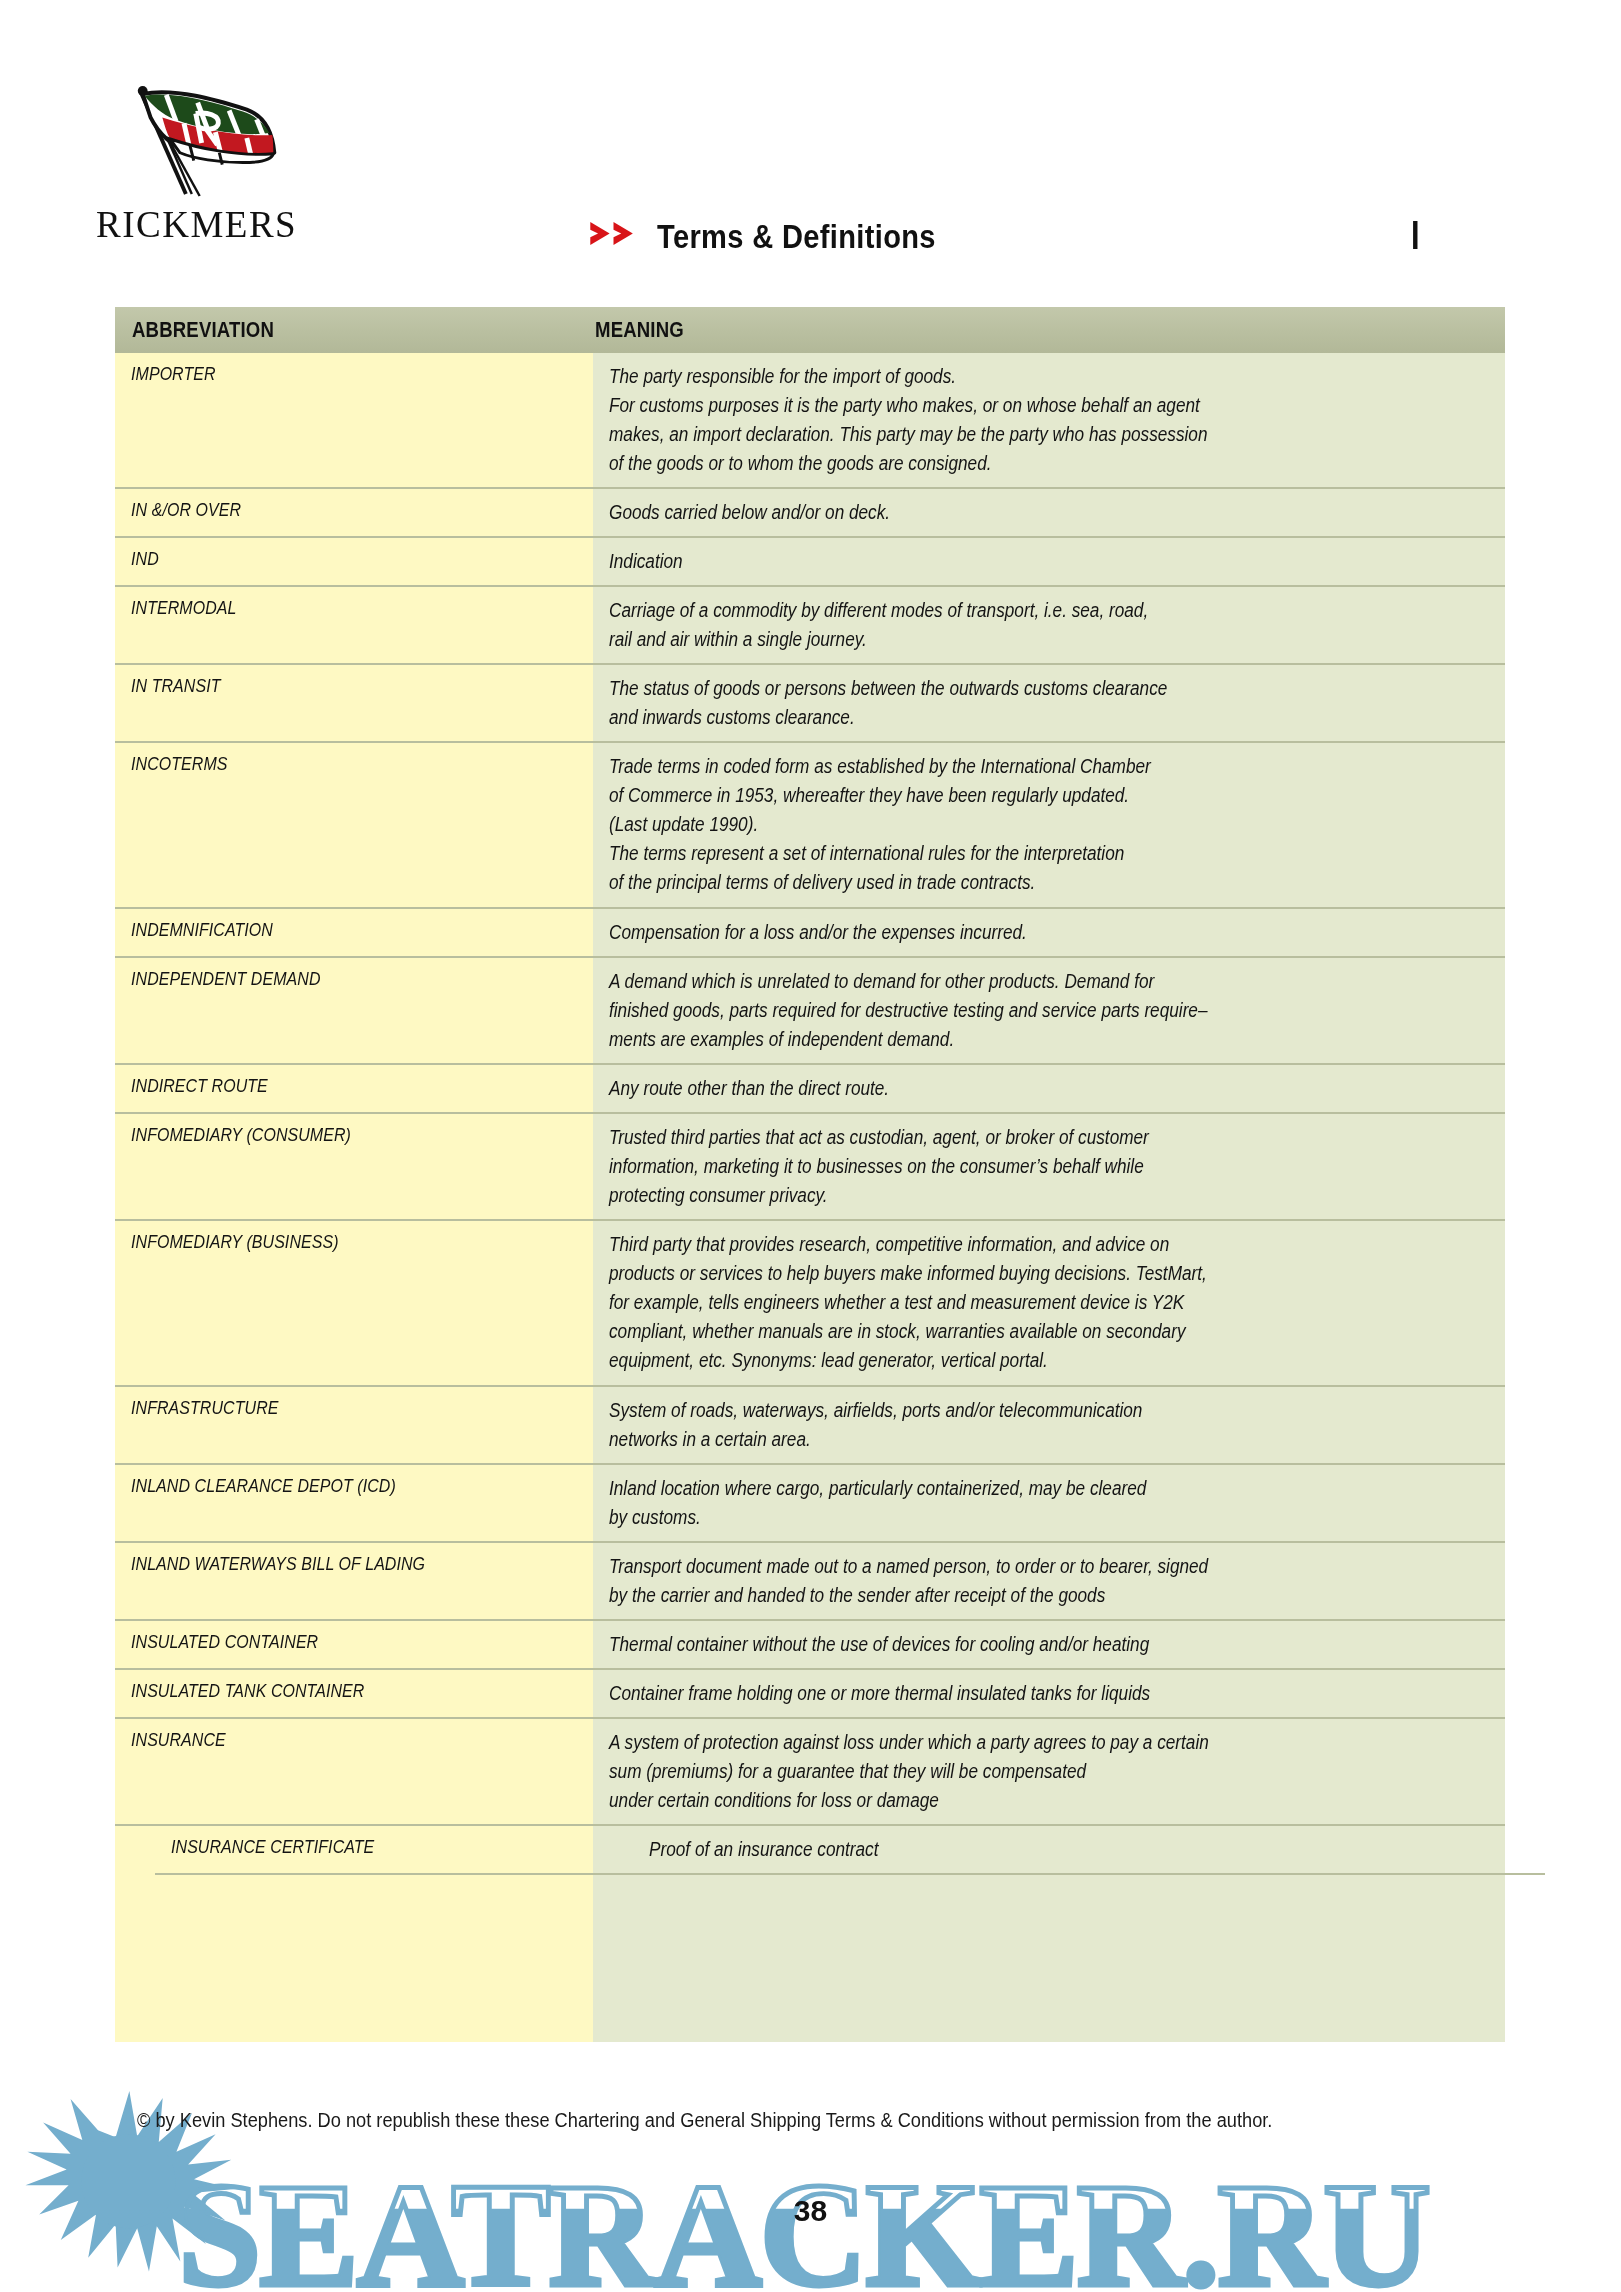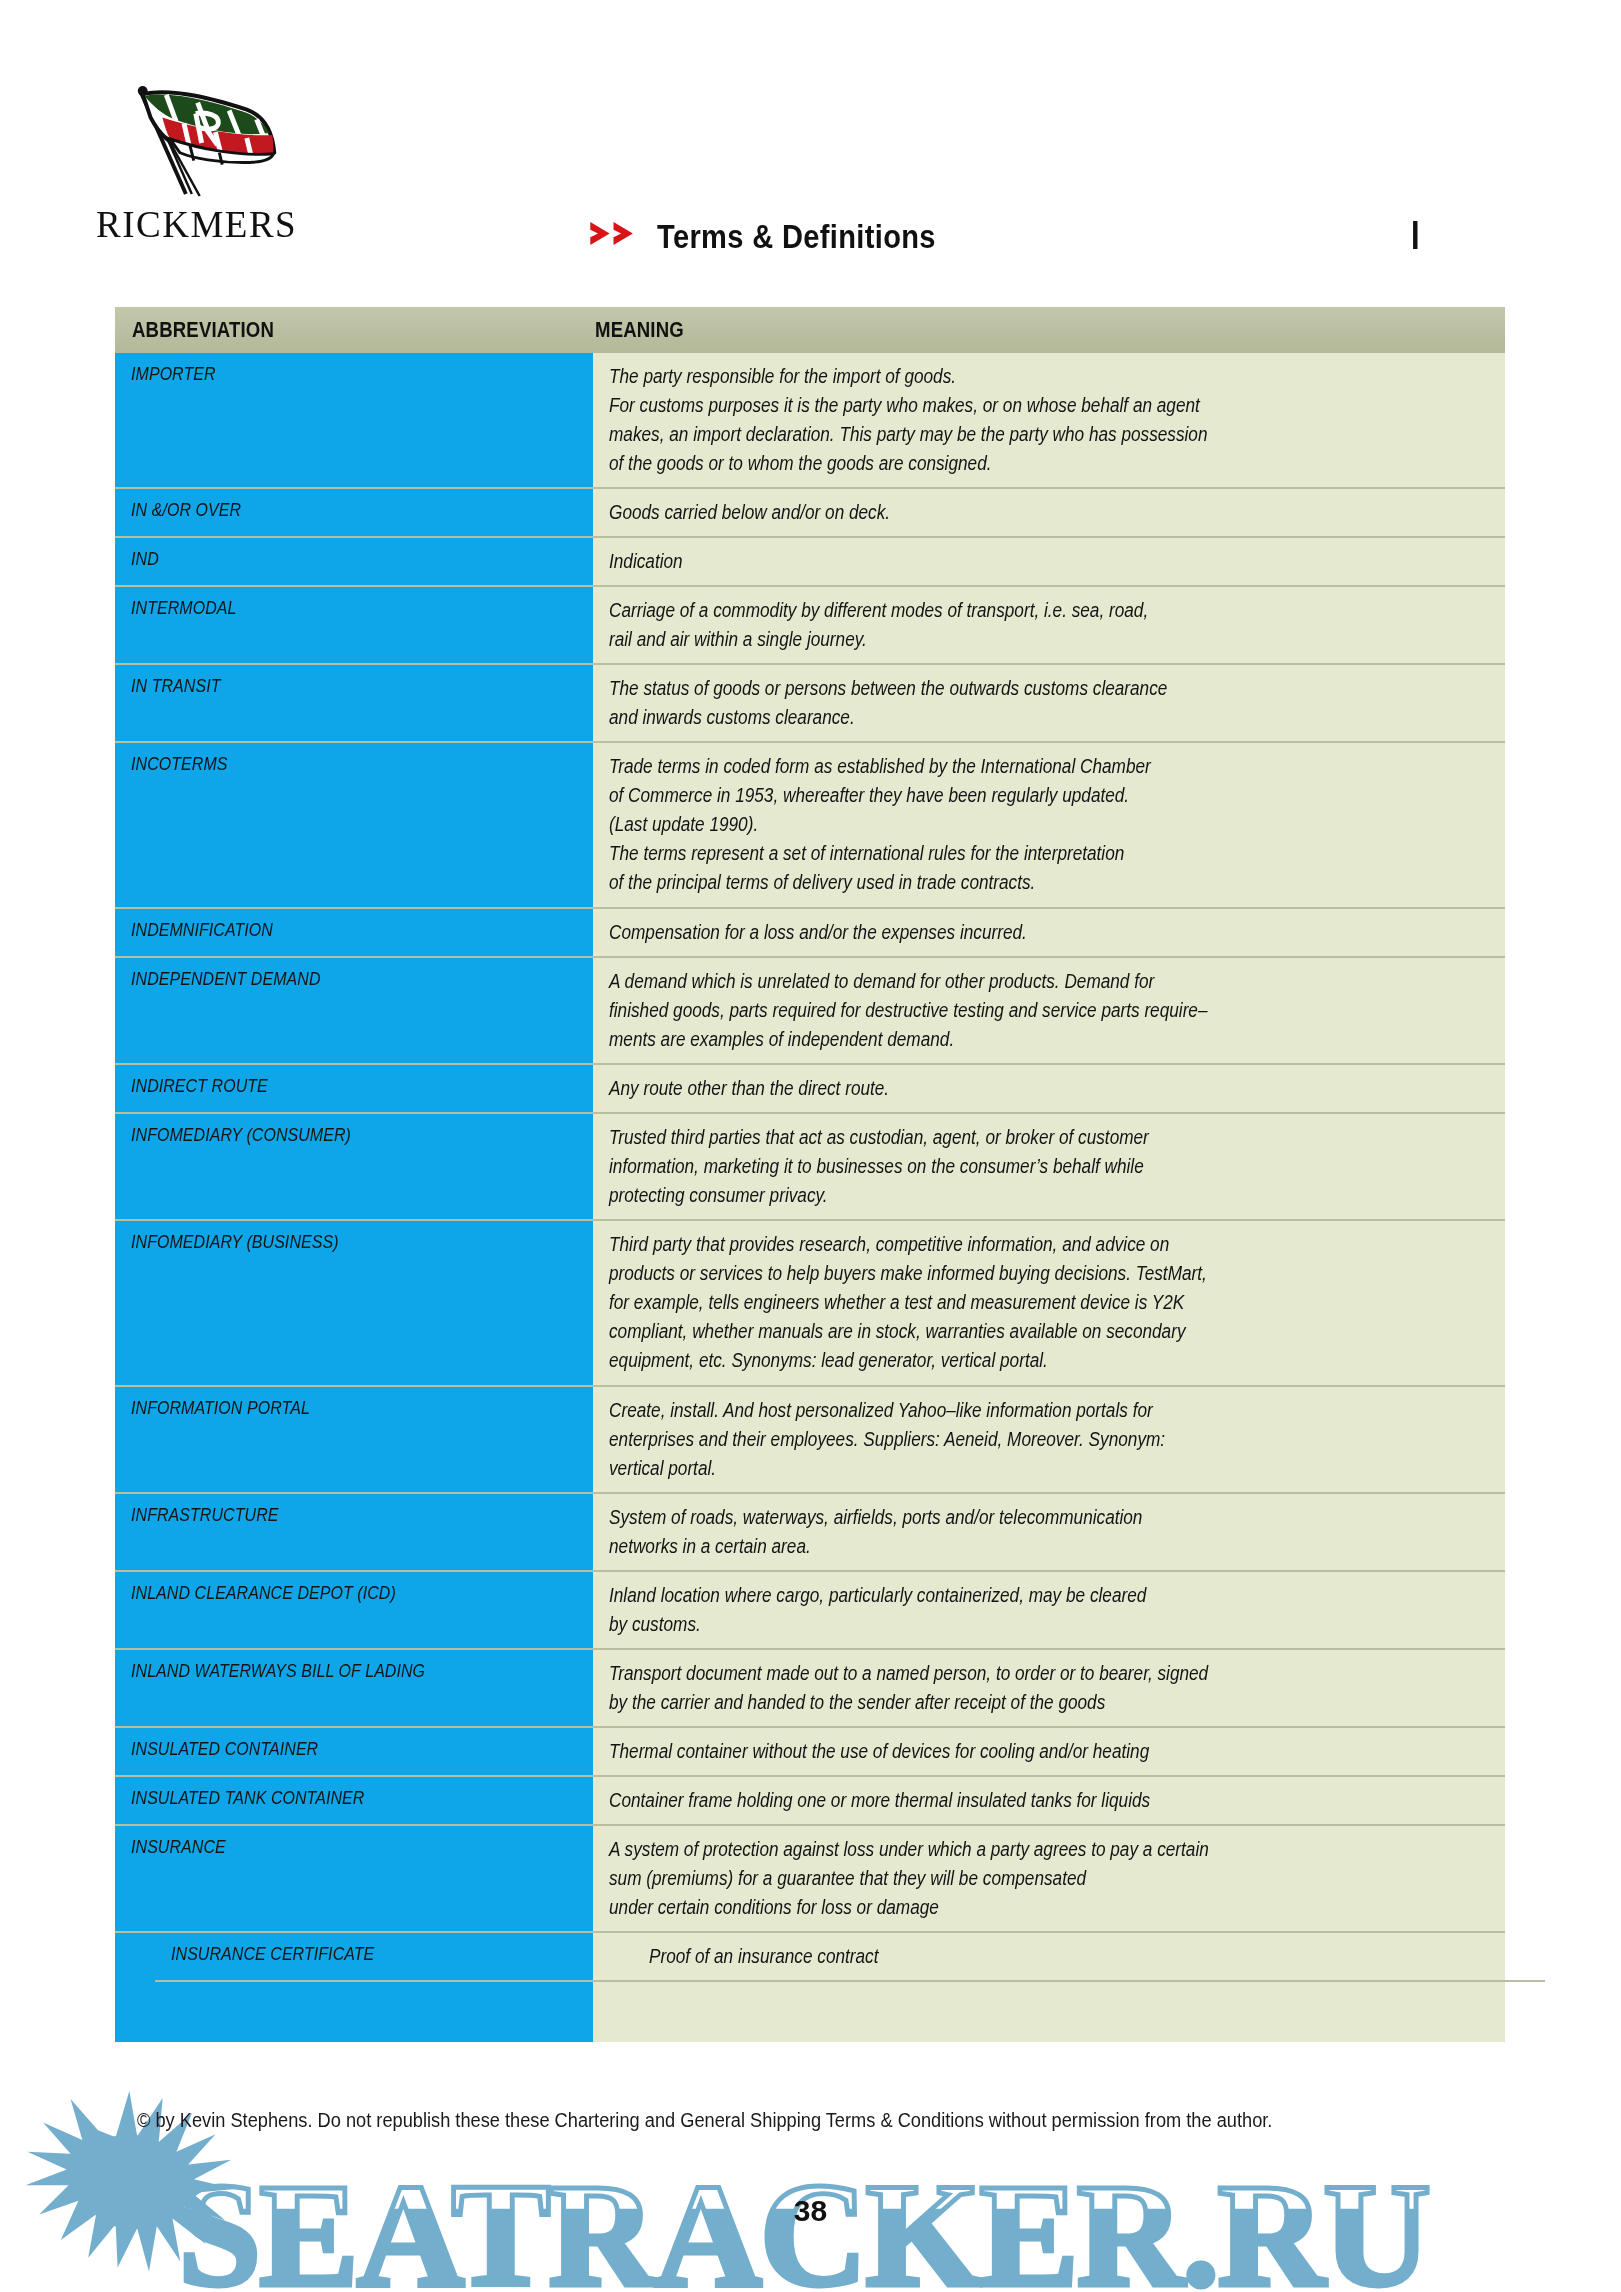--- a/index.html
+++ b/index.html
@@ -92,21 +92,21 @@
     transform-origin: left top;
   }
 
   
   .table-wrap {
     position: absolute;
     left: 115px;
     top: 307px;
     width: 1390px;
     height: 1735px;
-    background: #0ea5e9;
+    background: #fef9c3;
   }
   .col-bg {
     position: absolute;
     left: 478px;
     top: 0;
     width: 912px;
     height: 1735px;
     background: #e4e9cf;
   }
   .thead {
@@ -364,28 +364,20 @@
         <div class="row" style="height: 166px;">
           <div class="cell-abbr">INFOMEDIARY (BUSINESS)</div>
           <div class="cell-mean">
             <span class="ln">Third party that provides research, competitive information, and advice on</span>
             <span class="ln">products or services to help buyers make informed buying decisions. TestMart,</span>
             <span class="ln">for example, tells engineers whether a test and measurement device is Y2K</span>
             <span class="ln">compliant, whether manuals are in stock, warranties available on secondary</span>
             <span class="ln">equipment, etc. Synonyms: lead generator, vertical portal.</span>
           </div>
         </div>
-        <div class="row" style="height: 107px;">
-          <div class="cell-abbr">INFORMATION PORTAL</div>
-          <div class="cell-mean">
-            <span class="ln">Create, install. And host personalized Yahoo–like information portals for</span>
-            <span class="ln">enterprises and their employees. Suppliers: Aeneid, Moreover. Synonym:</span>
-            <span class="ln">vertical portal.</span>
-          </div>
-        </div>
         <div class="row" style="height: 78px;">
           <div class="cell-abbr">INFRASTRUCTURE</div>
           <div class="cell-mean">
             <span class="ln">System of roads, waterways, airfields, ports and/or telecommunication</span>
             <span class="ln">networks in a certain area.</span>
           </div>
         </div>
         <div class="row" style="height: 78px;">
           <div class="cell-abbr">INLAND CLEARANCE DEPOT (ICD)</div>
           <div class="cell-mean">

